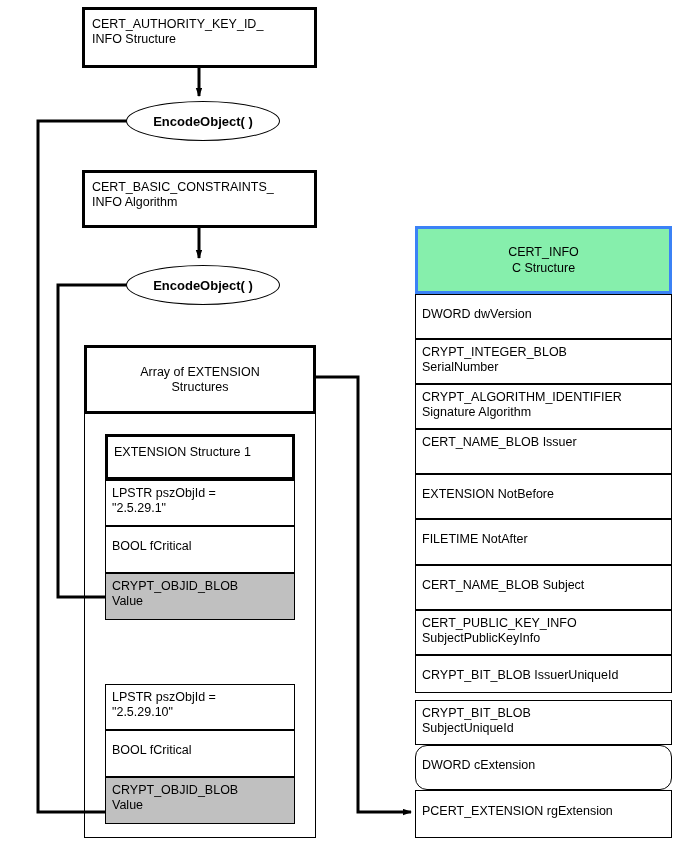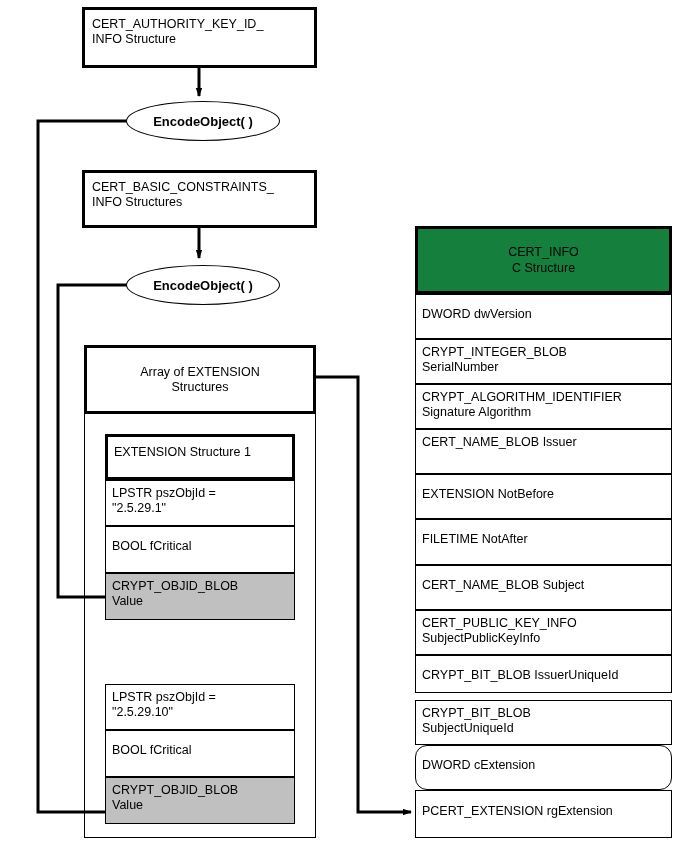--- a/index.html
+++ b/index.html
@@ -81,22 +81,22 @@
     background: #ffffff;
     font-size: 12.5px;
     line-height: 15px;
     color: #000000;
     padding: 8px 0 0 6px;
     white-space: pre-line;
   }
   .cert-hdr {
     position: absolute;
     box-sizing: border-box;
-    border: 3px solid #000000;
-    background: #15803d;
+    border: 3px solid #3b82f6;
+    background: #86efac;
     font-size: 12.5px;
     line-height: 16px;
     color: #000000;
     display: flex;
     flex-direction: column;
     align-items: center;
     justify-content: center;
     text-align: center;
     white-space: pre-line;
   }
@@ -125,21 +125,21 @@
   </svg>
 
   <div class="node thick-box" style="left:82px; top:7px; width:235px; height:61px;"></div>
   <div class="txt txt-left" style="left:92px; top:17px; width:220px;">CERT_AUTHORITY_KEY_ID_
 INFO Structure</div>
 
   <div class="ellipse" style="left:126px; top:101px; width:154px; height:40px;">EncodeObject( )</div>
 
   <div class="node thick-box" style="left:82px; top:170px; width:235px; height:58px;"></div>
   <div class="txt txt-left" style="left:92px; top:180px; width:222px;">CERT_BASIC_CONSTRAINTS_
-INFO Structures</div>
+INFO Algorithm</div>
 
   <div class="ellipse" style="left:126px; top:265px; width:154px; height:40px;">EncodeObject( )</div>
 
   <div class="node thin-container" style="left:84px; top:412px; width:232px; height:426px;"></div>
 
   <div class="node thick-box" style="left:84px; top:345px; width:232px; height:69px;"></div>
   <div class="txt txt-center" style="left:94px; top:365px; width:212px;">Array of EXTENSION
 Structures</div>
 
   <div class="hdr-thick" style="left:105px; top:434px; width:190px; height:46px;">EXTENSION Structure 1</div>

